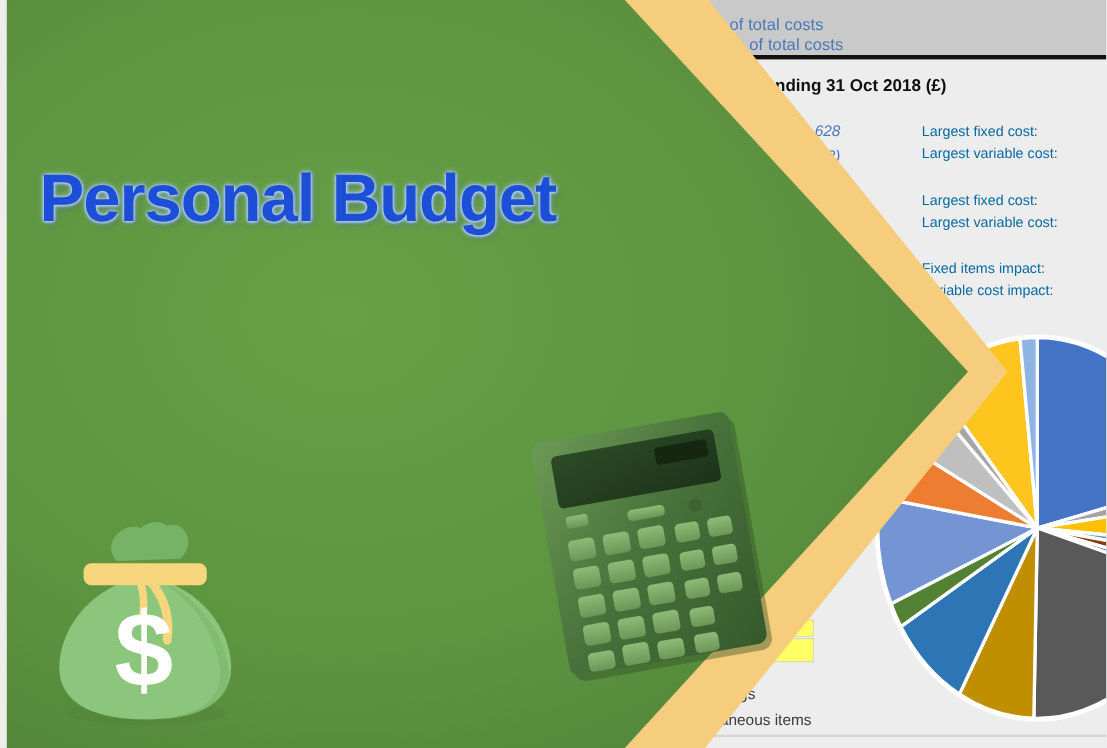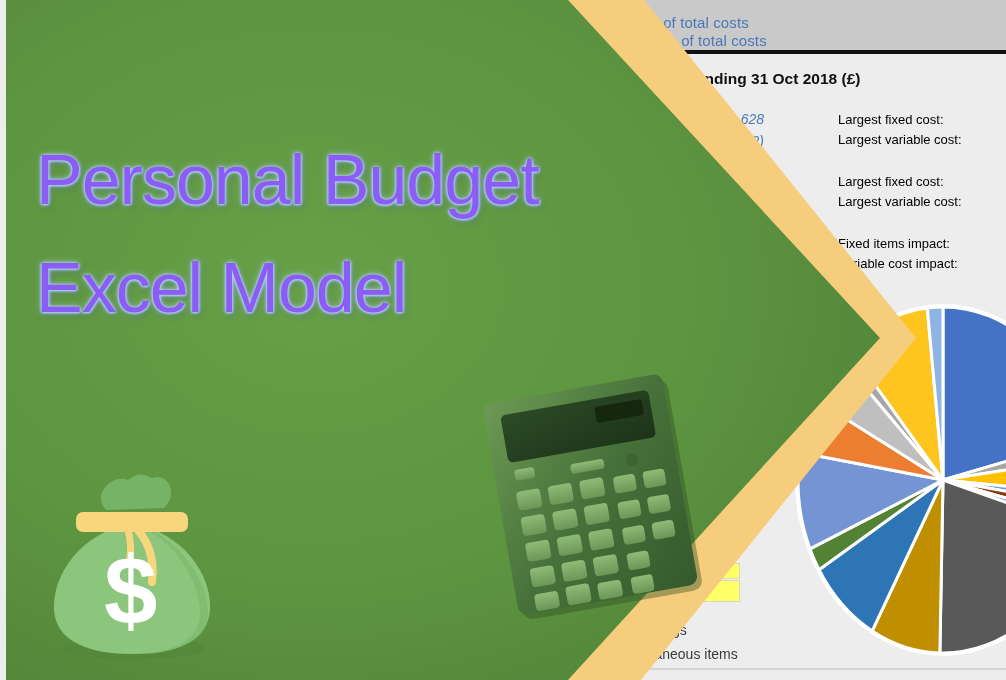--- a/index.html
+++ b/index.html
@@ -27,21 +27,21 @@
                 font-weight:bold; color:#111; white-space:nowrap; }
 
   
   .num-col{ position:absolute; left:660px; top:108px; width:104px;
             text-align:right; color:#4a77b8; font-style:italic; font-size:14px;
             line-height:22px; }
   .num-col div{ white-space:nowrap; }
   .num-col .ruled{ border-bottom:1.5px solid #4a6ea8; padding-bottom:1px; }
 
   
-  .lbl-col{ position:absolute; left:838px; top:110px; font-size:13px; color:#000000;
+  .lbl-col{ position:absolute; left:838px; top:110px; font-size:13px; color:#0369a1;
             line-height:20px; }
   .lbl-col .gap{ height:22px; }
   .lbl-col div{ white-space:nowrap; }
 
   
   .low-lbl{ position:absolute; font-size:14px; color:#3a3a3a; white-space:nowrap; }
   .low-lbl.a{ left:690px; top:520px; font-size:12px; }
   .low-lbl.b{ left:612px; top:622px; }
   .low-lbl.c{ left:600px; top:646px; }
 
@@ -55,21 +55,21 @@
   
   .pie-wrap{ position:absolute; left:795px; top:300px; width:330px; height:360px; }
   .pie-wrap svg{ display:block; }
 
   
   .green-shape{ position:absolute; left:0; top:0; width:1006px; height:680px;
                 pointer-events:none; }
 
   
   .title-block{ position:absolute; left:36px; top:126px; z-index:40; }
-  .title-line{ font-size:70px; font-weight:normal; color:#8b5cf6; line-height:108px;
+  .title-line{ font-size:61px; font-weight:bold; color:#1d4ed8; line-height:108px;
                letter-spacing:-1px; white-space:nowrap;
                text-shadow:
                  0 0 3px #bcd6f0, 0 0 6px #a8c8e8, 1px 1px 2px #8fb4dc,
                  -1px 1px 2px #8fb4dc, 2px 3px 6px rgba(40,70,110,.45); }
 
   
   .money-bag{ position:absolute; left:46px; top:472px; z-index:40; }
 
   
   .calculator{ position:absolute; left:498px; top:382px; z-index:35;
@@ -152,21 +152,20 @@
 
     <polygon fill="#f5cd7c" points="0,-40 612,-40 916,338 612,716 0,716"></polygon>
 
     <polygon fill="url(#greenGrad)" points="6,0 568,0 880,338 568,680 6,680"></polygon>
 
     <rect x="0" y="0" width="6" height="680" fill="#ededed"></rect>
   </svg>
 
   <div class="title-block">
     <div class="title-line">Personal Budget</div>
-    <div class="title-line">Excel Model</div>
   </div>
 
   <svg class="money-bag" width="172" height="190" viewBox="0 0 172 190">
     <ellipse cx="88" cy="176" rx="72" ry="11" fill="#4f8237" opacity=".35"></ellipse>
     <path d="M60 14 q10 -10 22 -6 q12 -10 24 -2 q12 -4 18 8 q4 12 -6 22 l-58 2 q-10 -12 0 -24 z" fill="#76b367"></path>
     <path d="M86 52 C 34 60 6 104 8 138 C 10 170 44 182 86 182 C 128 182 162 170 164 138 C 166 104 138 60 86 52 Z" fill="#8cc57c"></path>
     <path d="M86 52 C 128 60 160 104 162 138 C 164 166 136 180 100 182 C 142 176 156 160 154 136 C 151 104 124 62 86 52 Z" fill="#7ab96a" opacity=".65"></path>
     <rect x="30" y="40" width="112" height="20" rx="7" fill="#f7d67e"></rect>
     <path d="M92 58 q18 22 14 52" stroke="#f7d67e" stroke-width="8" fill="none" stroke-linecap="round"></path>
     <path d="M82 58 q4 16 2 28" stroke="#f7d67e" stroke-width="7" fill="none" stroke-linecap="round"></path>

